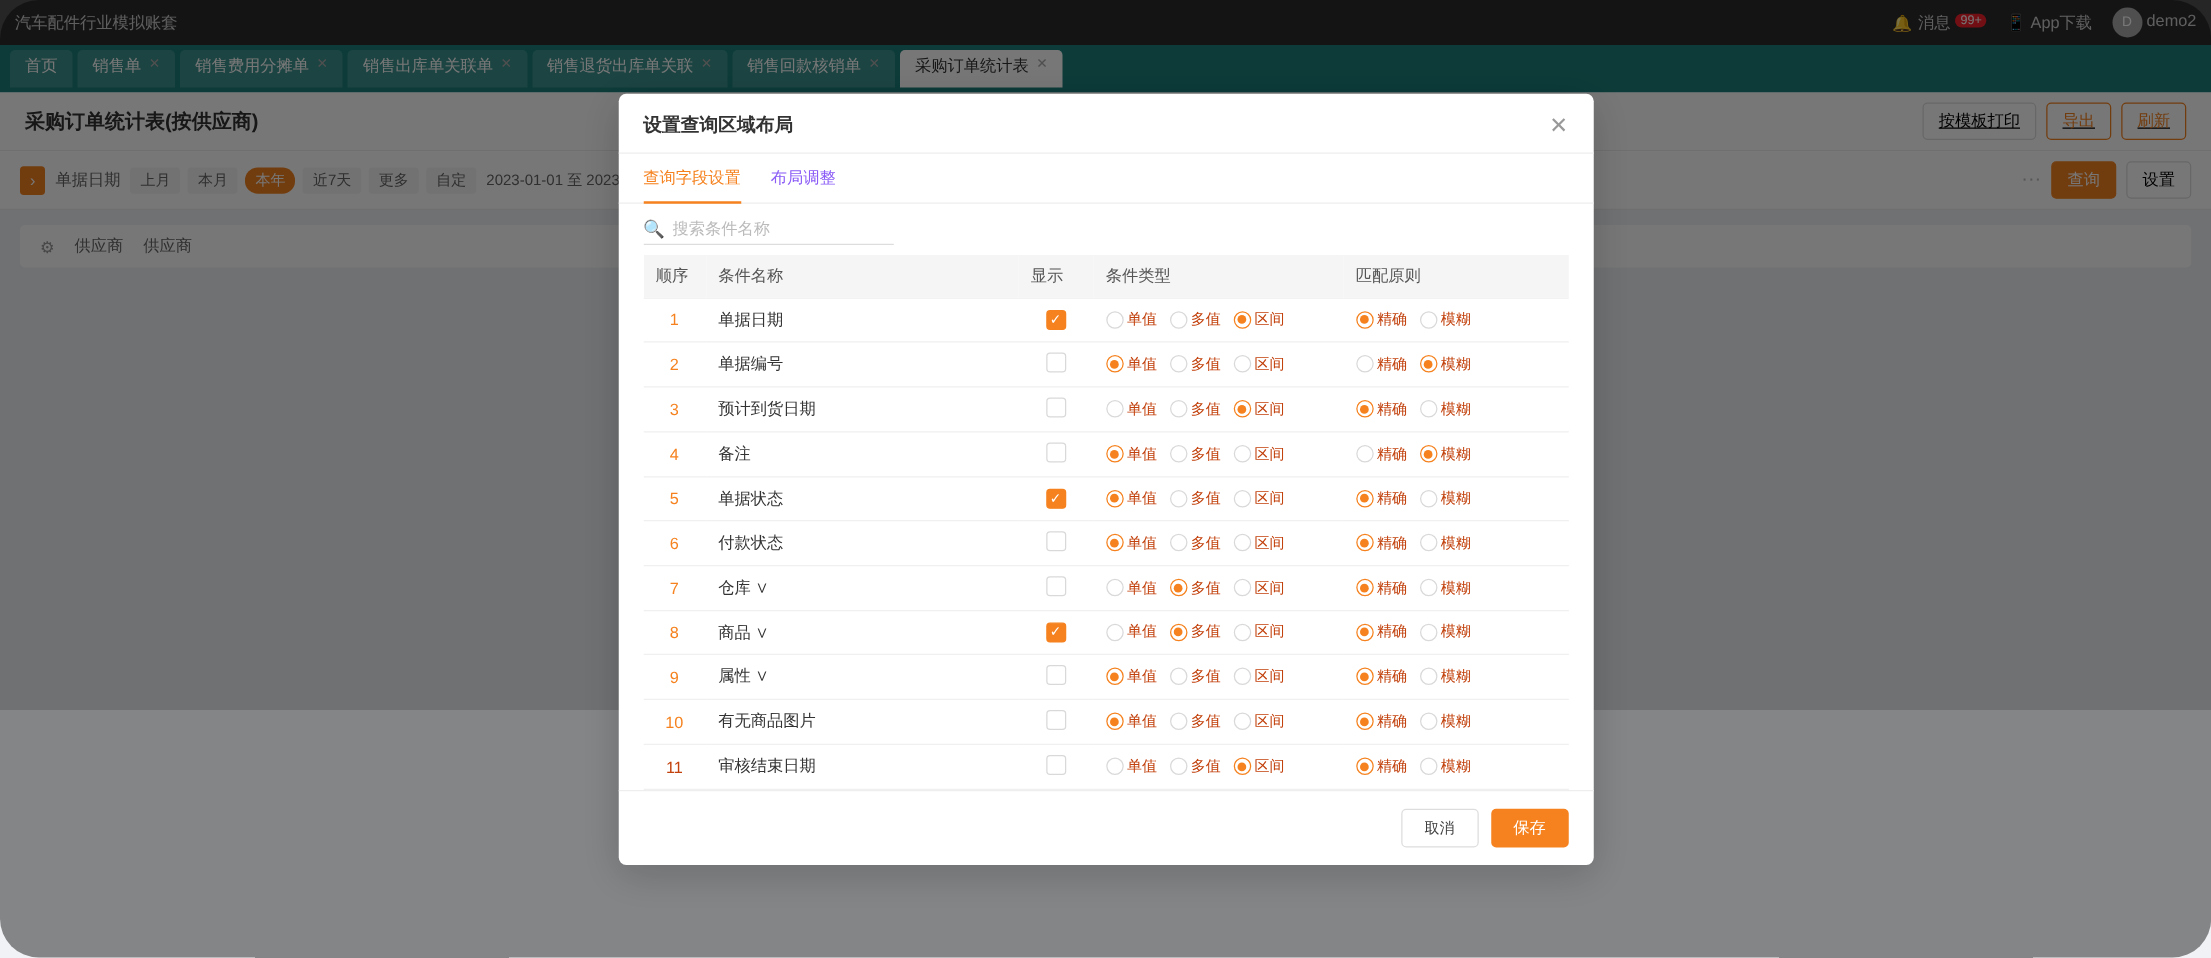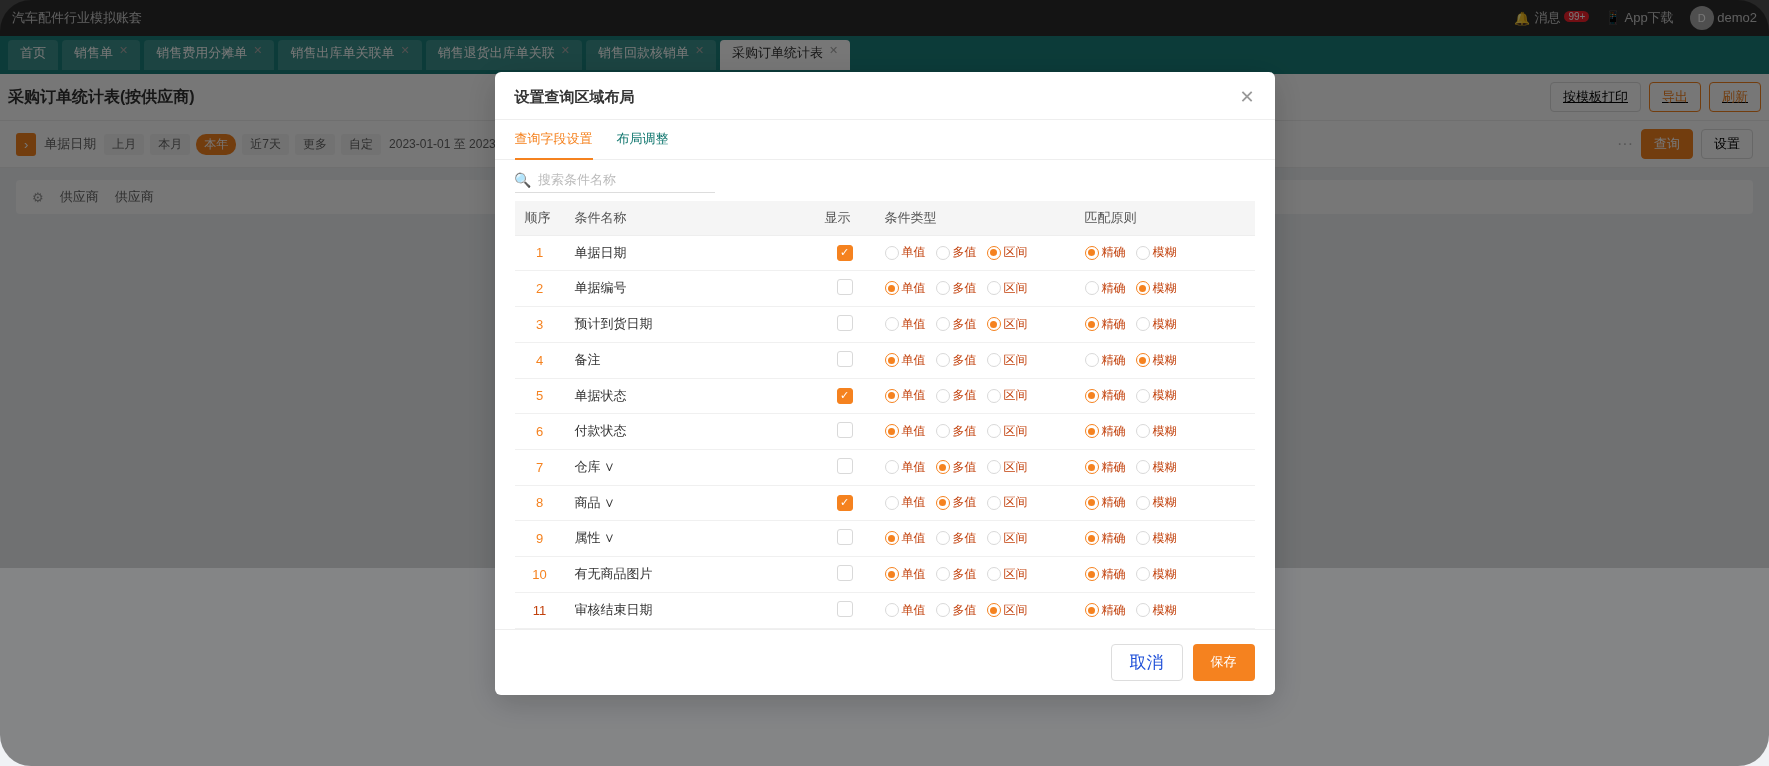--- a/index.html
+++ b/index.html
@@ -39,21 +39,21 @@
       align-items: flex-start;
       gap: 6px;
       height: 30px;
     }
     .tab-item.active { background: #fff; color: #333; }
     .tab-close { font-size: 11px; color: #aaa; cursor: pointer; }
 
     
     .page-header {
       background: #fff;
-      padding: 8px 8px;
+      padding: 8px 20px;
       display: flex;
       align-items: center;
       justify-content: space-between;
       border-bottom: 1px solid #eee;
     }
     .page-title { font-size: 16px; font-weight: bold; color: #333; }
     .page-actions { display: flex; align-items: center; gap: 8px; text-decoration: underline; }
     .btn { padding: 5px 12px; border-radius: 4px; cursor: pointer; font-size: 13px; border: 1px solid #ddd; background: #fff; }
     .btn-primary { background: #f5821f; color: #fff; border-color: #f5821f; }
     .btn-outline { background: #fff; color: #f5821f; border-color: #f5821f; }
@@ -126,21 +126,21 @@
     
     .modal-tabs {
       display: flex;
       padding: 0 20px;
       border-bottom: 1px solid #eee;
       gap: 24px;
     }
     .modal-tab {
       padding: 10px 0;
       font-size: 13px;
-      color: #0f766e;
+      color: #8b5cf6;
       cursor: pointer;
       border-bottom: 2px solid transparent;
       margin-bottom: -1px;
     }
     .modal-tab.active { color: #f5821f; border-bottom-color: #f5821f; font-weight: 500; text-align: right; }
 
     
     .modal-search {
       padding: 12px 20px 8px 20px;
     }
@@ -247,23 +247,23 @@
       border-top: 1px solid #eee;
       display: flex;
       justify-content: flex-end;
       gap: 10px;
     }
     .btn-cancel {
       padding: 6px 18px;
       border: 1px solid #ddd;
       border-radius: 4px;
       background: #fff;
-      color: #1d4ed8;
+      color: #404040;
       cursor: pointer;
-      font-size: 17px;
+      font-size: 12px;
     }
     .btn-save {
       padding: 6px 18px;
       border: none;
       border-radius: 4px;
       background: #f5821f;
       color: #fff;
       cursor: pointer;
       font-size: 13px;
       font-weight: 500;

